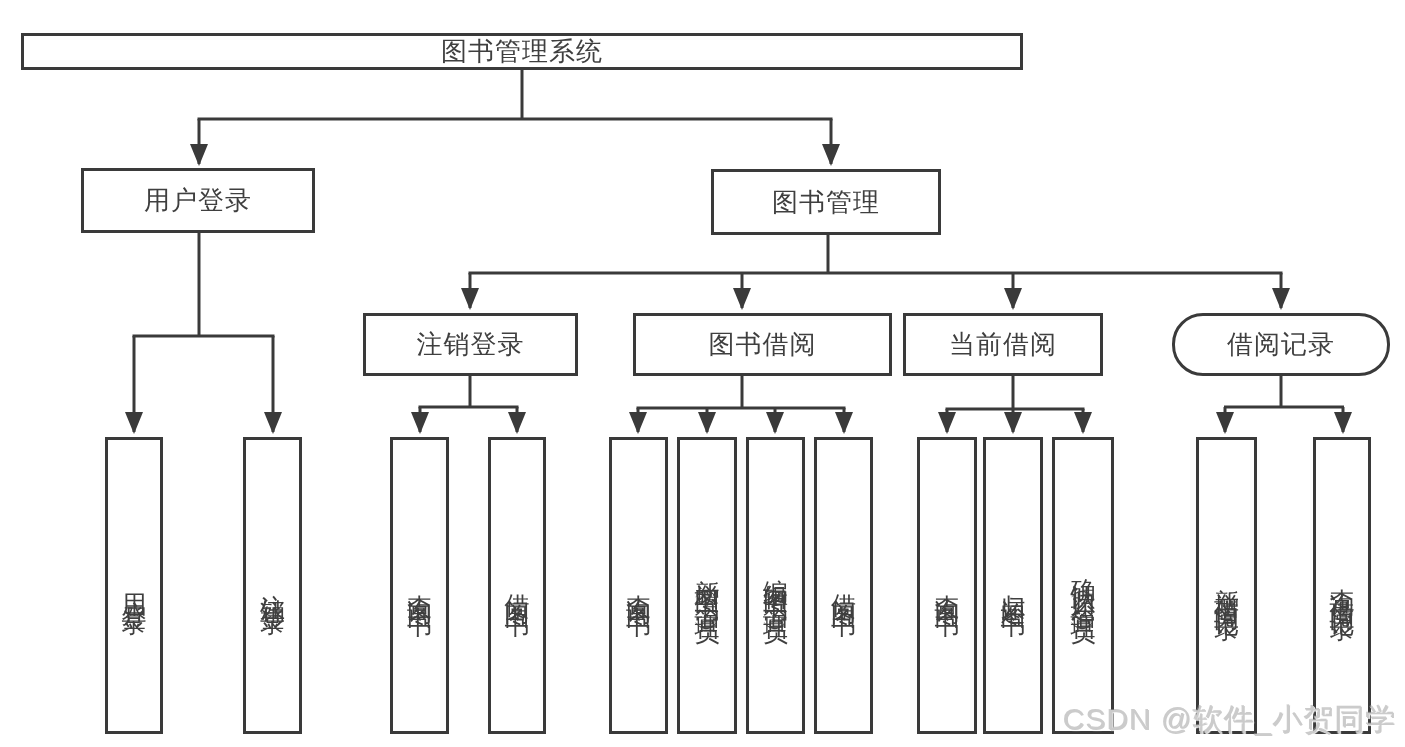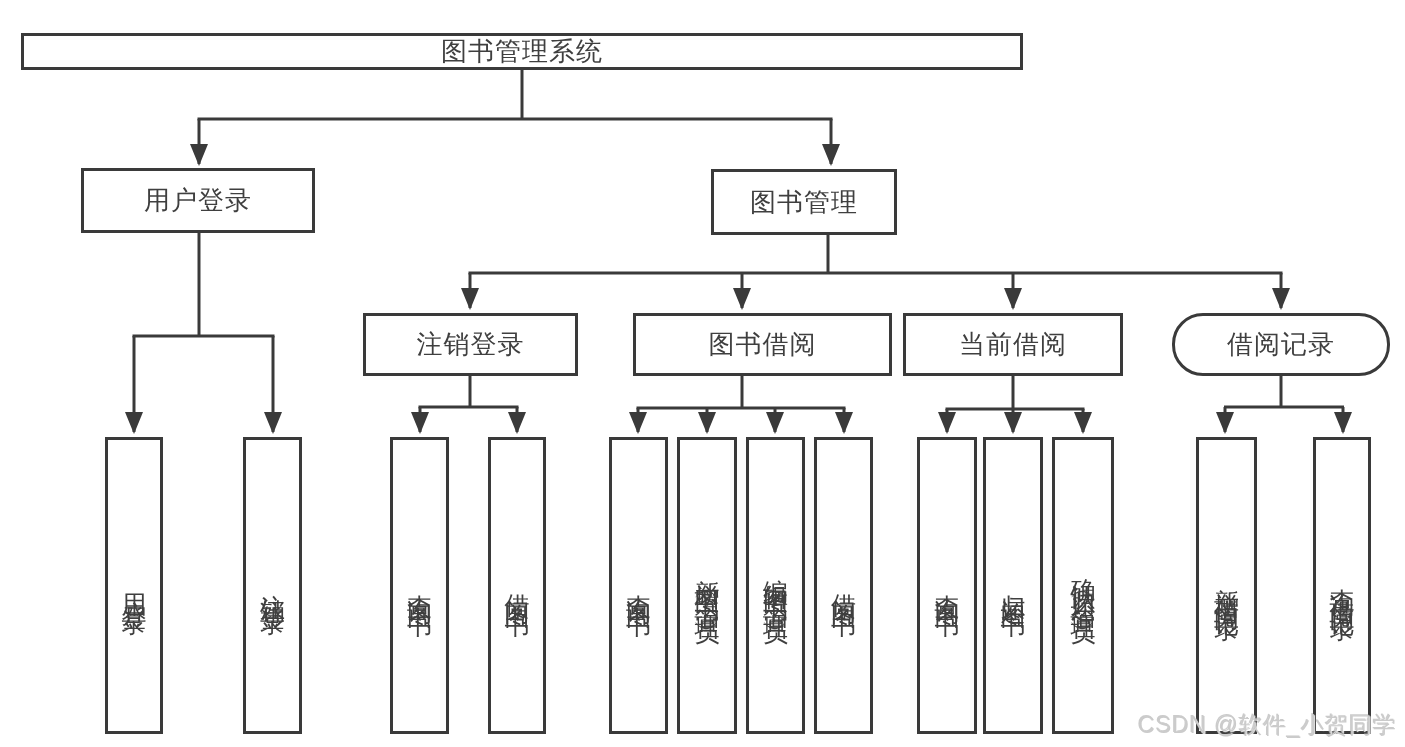--- a/index.html
+++ b/index.html
@@ -13,21 +13,21 @@
     border:3px solid #3a3a3a;display:flex;align-items:center;justify-content:center;
     color:#3f3f3f;
   }
   .h-node{font-size:26px;letter-spacing:1px;white-space:nowrap;}
   .v-node span{
     writing-mode:vertical-rl;text-orientation:mixed;
     font-size:25px;line-height:1;letter-spacing:6px;white-space:nowrap;
   }
   .watermark{
     position:absolute;right:8px;bottom:6px;z-index:10;
-    font-size:23px;letter-spacing:1px;white-space:nowrap;
+    font-size:30px;letter-spacing:1px;white-space:nowrap;
     color:#cbcbcb;text-shadow:1px 1px 1px rgba(255,255,255,0.95),-1px -1px 0 rgba(160,160,160,0.55);
   }
 </style>
 </head>
 <body>
 
 <div class="canvas">
 
   <svg class="wires" viewBox="0 0 1405 747" xmlns="http://www.w3.org/2000/svg">
     <defs>
@@ -79,31 +79,31 @@
     </g>
   </svg>
 
   <div class="node h-node" style="left:21px;top:13px;width:1002px;height:37px;margin-top:20px;">
     <span>图书管理系统</span>
   </div>
 
   <div class="node h-node" style="left:81px;top:168px;width:234px;height:65px;">
     <span>用户登录</span>
   </div>
-  <div class="node h-node" style="left:711px;top:169px;width:186px;height:66px;">
+  <div class="node h-node" style="left:711px;top:169px;width:230px;height:66px;">
     <span>图书管理</span>
   </div>
 
   <div class="node h-node" style="left:363px;top:313px;width:215px;height:63px;">
     <span>注销登录</span>
   </div>
   <div class="node h-node" style="left:633px;top:313px;width:259px;height:63px;">
     <span>图书借阅</span>
   </div>
-  <div class="node h-node" style="left:903px;top:313px;width:220px;height:63px;">
+  <div class="node h-node" style="left:903px;top:313px;width:200px;height:63px;">
     <span>当前借阅</span>
   </div>
   <div class="node h-node" style="left:1172px;top:313px;width:218px;height:63px;border-radius:31px;">
     <span>借阅记录</span>
   </div>
 
   <div class="node v-node" style="left:105px;top:437px;width:58px;height:297px;">
     <span>用户登录</span>
   </div>
   <div class="node v-node" style="left:243px;top:437px;width:59px;height:297px;">

